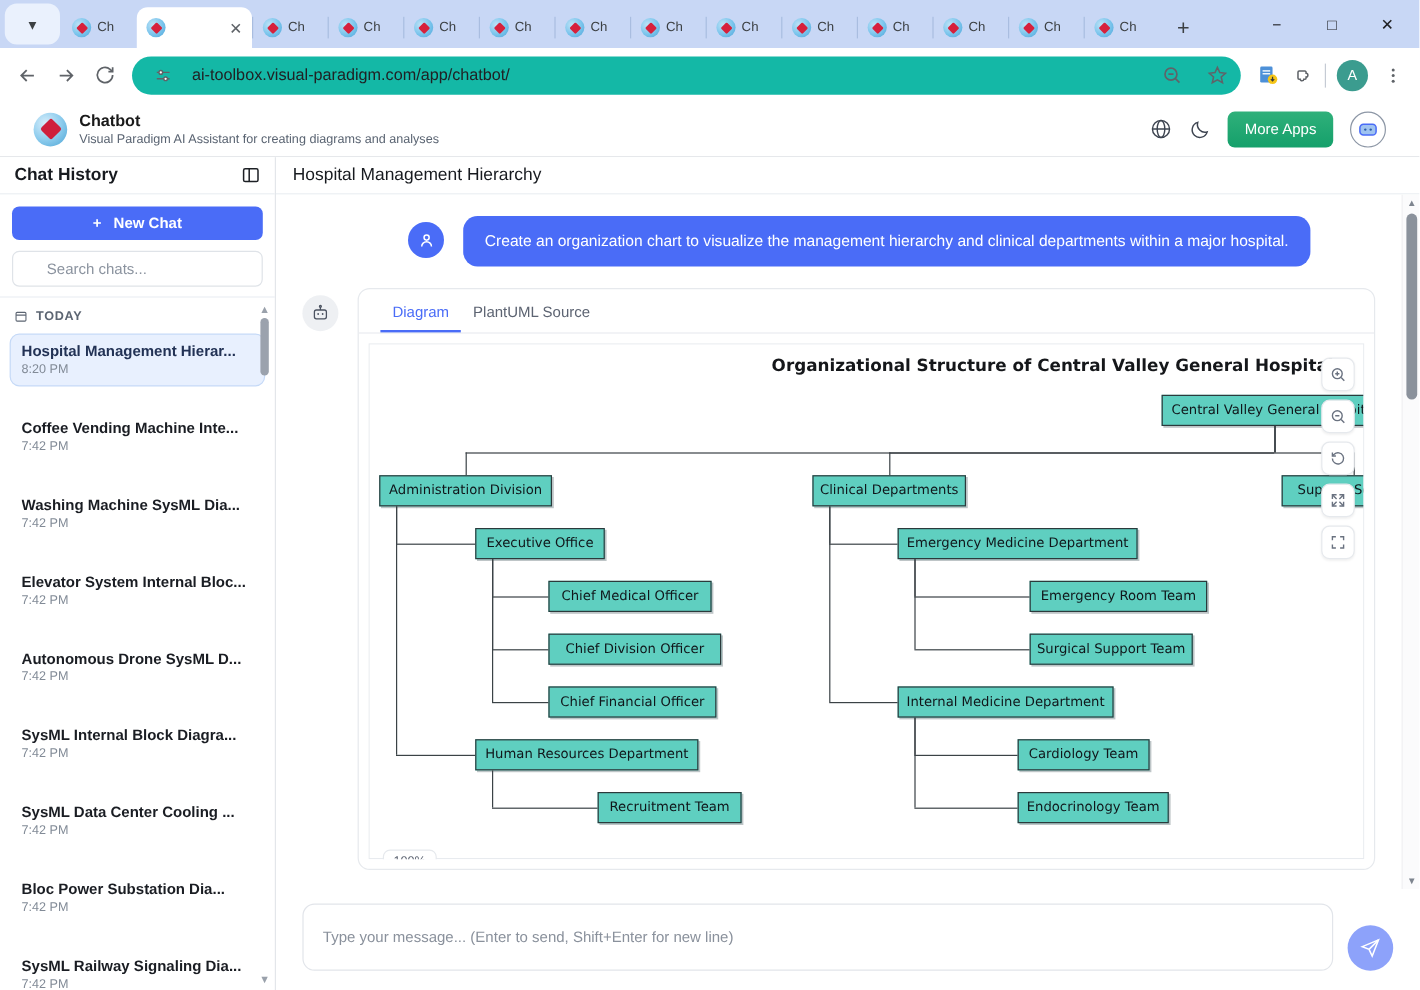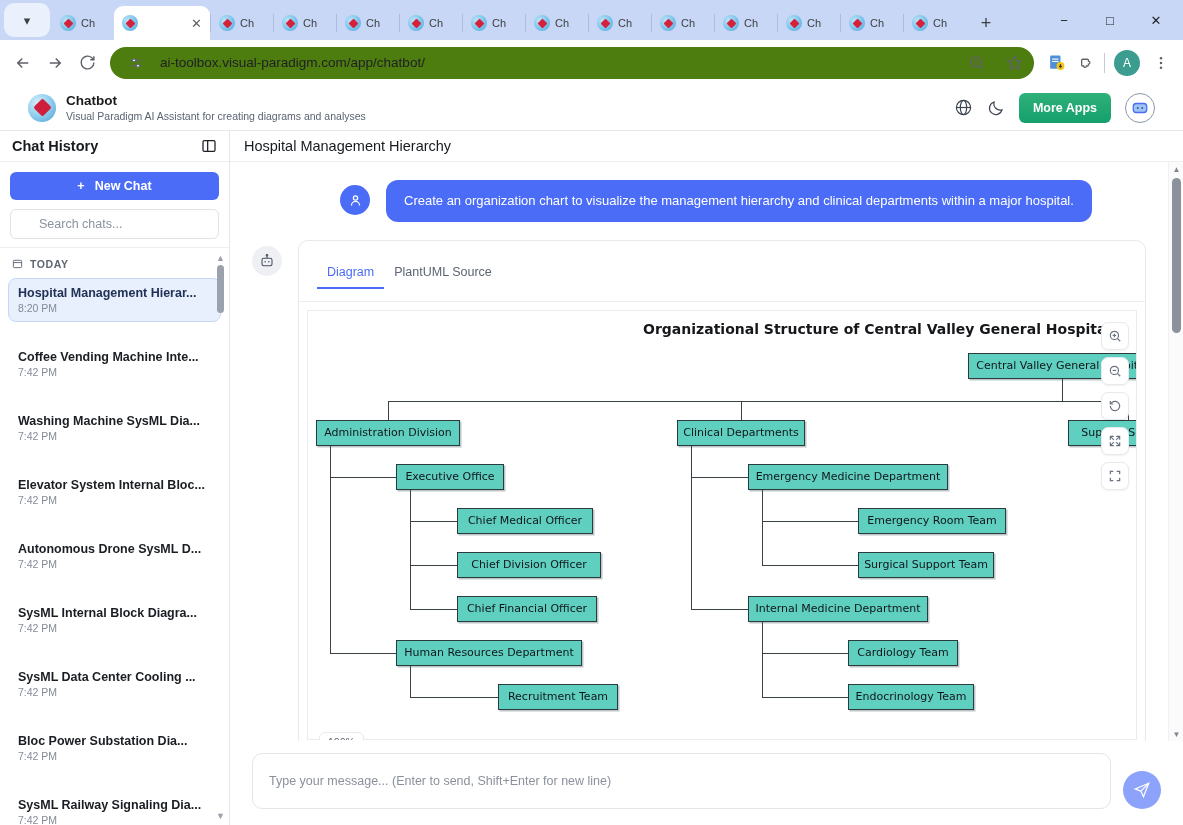--- a/index.html
+++ b/index.html
@@ -61,21 +61,21 @@
 
   .toolbar {
     height: 45px; background: #ffffff; display: flex; align-items: center;
     padding: 0 8px; gap: 2px; flex: none;
   }
   .navbtn {
     width: 30px; height: 30px; display: flex; align-items: center; justify-content: center;
     color: #5f6368; border-radius: 50%; cursor: pointer; flex: none;
   }
   .omnibox {
-    flex: 1; height: 32px; background: #4d7c0f; border-radius: 16px;
+    flex: 1; height: 32px; background: #14b8a6; border-radius: 16px;
     display: flex; align-items: center; padding: 0 6px 0 12px; margin: 0 6px;
     gap: 10px; cursor: text;
   }
   .omnibox .url { font-size: 13.5px; color: #202124; flex: 1; white-space: nowrap; overflow: hidden; }
   .tb-icon {
     width: 28px; height: 28px; display: flex; align-items: center; justify-content: center;
     color: #5f6368; cursor: pointer; flex: none;
   }
   .avatar-btn {
     width: 26px; height: 26px; border-radius: 50%; background: #3b9c8f;
@@ -99,21 +99,21 @@
     content: ""; width: 13px; height: 13px; background: #cf1f3c;
     transform: rotate(45deg); border-radius: 2px;
   }
   .app-titles { display: flex; flex-direction: column; gap: 1px; }
   .app-title { font-size: 13.5px; font-weight: bold; color: #1a1a1a; line-height: 1.15; }
   .app-sub { font-size: 10.5px; color: #5a6472; line-height: 1.15; }
   .hdr-right { margin-left: auto; display: flex; align-items: center; gap: 14px; }
   .hdr-icon { color: #3d4450; cursor: pointer; display: flex; align-items: center; }
   .more-apps {
     background: linear-gradient(180deg,#2fb07a 0%,#15a06b 100%);
-    color: #fff; font-size: 12.5px; font-weight: bold;
+    color: #fff; font-size: 12.5px; font-weight: normal;
     padding: 8px 14px; border-radius: 6px; border: none; cursor: pointer;
     white-space: nowrap;
   }
   .bot-badge {
     width: 30px; height: 30px; border-radius: 50%; border: 1.5px solid #8d97a6;
     display: flex; align-items: center; justify-content: center; cursor: pointer; flex: none;
   }
 
   .body-row { flex: 1; display: flex; min-height: 0; }
 
@@ -193,21 +193,21 @@
   .msg-bot { display: flex; align-items: flex-start; gap: 16px; margin-top: 18px; }
   .b-avatar {
     width: 30px; height: 30px; border-radius: 50%; background: #eef0f3; flex: none;
     display: flex; align-items: center; justify-content: center; margin-top: 6px;
     color: #4b5260;
   }
   .card {
     flex: 1; border: 1px solid #e6e9ed; border-radius: 10px; background: #fff;
     min-width: 0; overflow: hidden;
   }
-  .tabs-row { display: flex; gap: 0; padding: 12px 18px; border-bottom: 1px solid #e9ecf0; }
+  .tabs-row { display: flex; gap: 0; padding: 0 18px; border-bottom: 1px solid #e9ecf0; }
   .dtab {
     font-size: 12.5px; color: #5d6472; padding: 12px 10px 8px; cursor: pointer;
     border-bottom: 2px solid transparent; white-space: nowrap;
   }
   .dtab.active { color: #4a6cf7; border-bottom-color: #4a6cf7; }
 
   .canvas-wrap { position: relative; margin: 8px; height: 430px; overflow: hidden; }
   .canvas { position: absolute; inset: 0; background: #fff; border: 1px solid #e8ebef; overflow: hidden; }
 
   .diagram-title {

